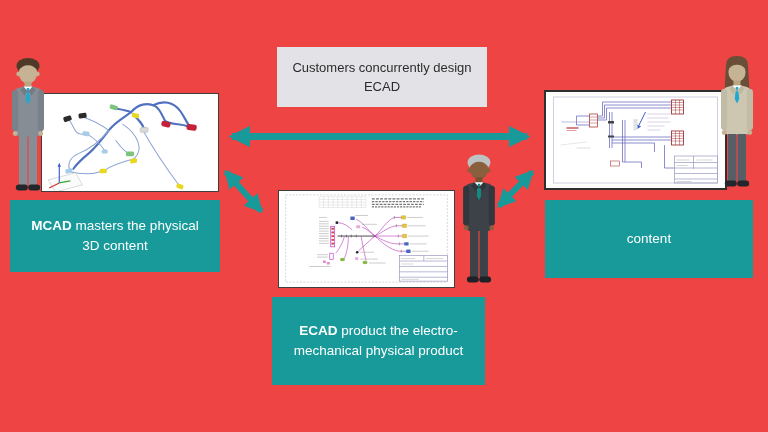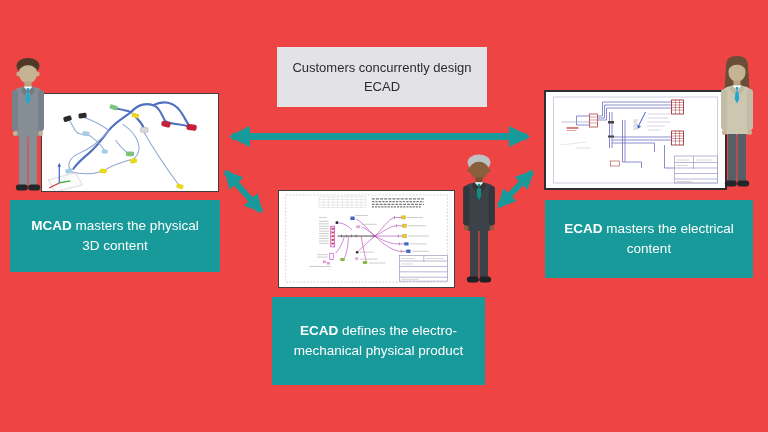--- a/index.html
+++ b/index.html
@@ -284,26 +284,25 @@
       <rect x="23.2" y="125.5" width="12" height="6" rx="3" fill="#23262b"></rect>
     </svg>
   </div>
 
   <div class="teal-box box-left">
     <div><strong>MCAD</strong><span> masters the physical</span></div>
     <div>3D content</div>
   </div>
 
   <div class="teal-box box-right">
-    <div><strong>ECAD</strong><span> masters the electrical</span></div>
     <div>content</div>
   </div>
 
   <div class="teal-box box-bottom">
-    <div><strong>ECAD</strong><span> defines the electro-</span></div>
+    <div><strong>ECAD</strong><span> product the electro-</span></div>
     <div>mechanical physical product</div>
   </div>
 
   <svg class="arrows" viewBox="0 0 768 432">
     <defs>
       <marker id="ah" viewBox="0 0 10 10" refX="8.5" refY="5" markerWidth="3.1" markerHeight="3.1" orient="auto-start-reverse">
         <path d="M0,0 L10,5 L0,10 Z" fill="#18999a"></path>
       </marker>
     </defs>
     <line x1="232" y1="136.5" x2="527" y2="136.5" stroke="#18999a" stroke-width="7" marker-start="url(#ah)" marker-end="url(#ah)"></line>

